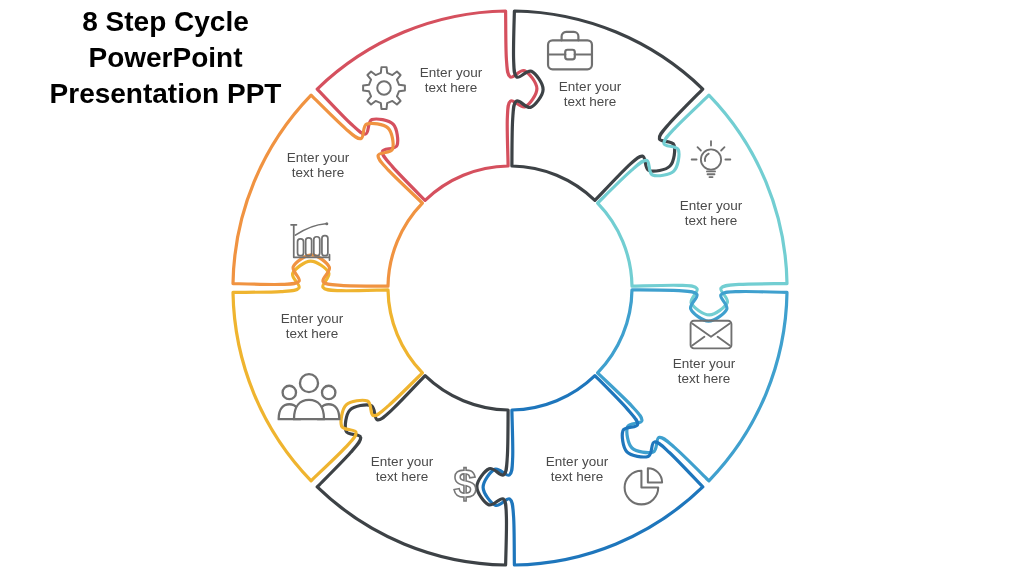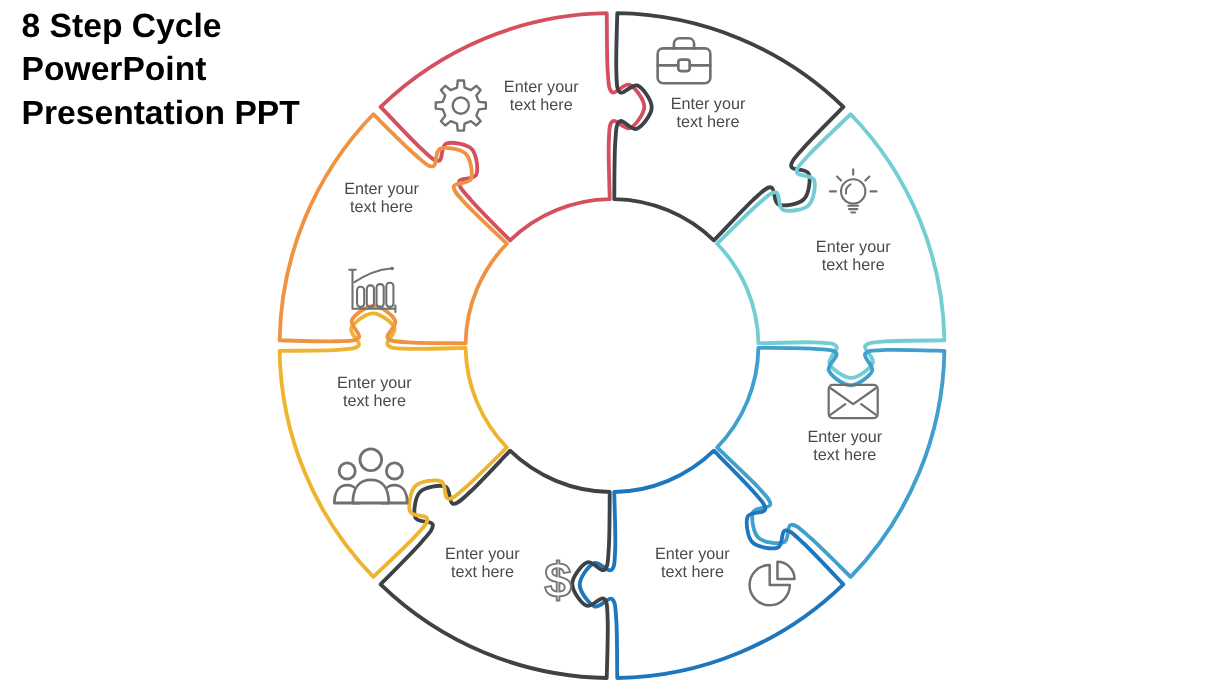--- a/index.html
+++ b/index.html
@@ -1,20 +1,20 @@
 <!DOCTYPE html>
 <html><head>
 <meta charset="utf-8">
 <style>
   html,body{margin:0;padding:0;background:#fff;}
   .stage{position:relative;width:1024px;height:576px;background:#fff;overflow:hidden;
          font-family:"Liberation Sans",sans-serif;}
   .title{position:absolute;left:18px;top:4px;width:295px;margin:0;
          font:bold 28px/36px "Liberation Sans",sans-serif;color:#000;
-         text-align:left;white-space:pre-line;}
+         text-align:center;white-space:pre-line;}
   #diagram{position:absolute;left:0;top:0;}
   #labels{position:absolute;left:0;top:0;width:1024px;height:494px;pointer-events:none;}
   .seg-label{position:absolute;transform:translate(-50%,-50%);
              font:13.5px/15px "Liberation Sans",sans-serif;color:#4a4a4a;
              text-align:center;white-space:pre-line;}
 </style>
 </head>
 <body>
 
 <div class="stage">

